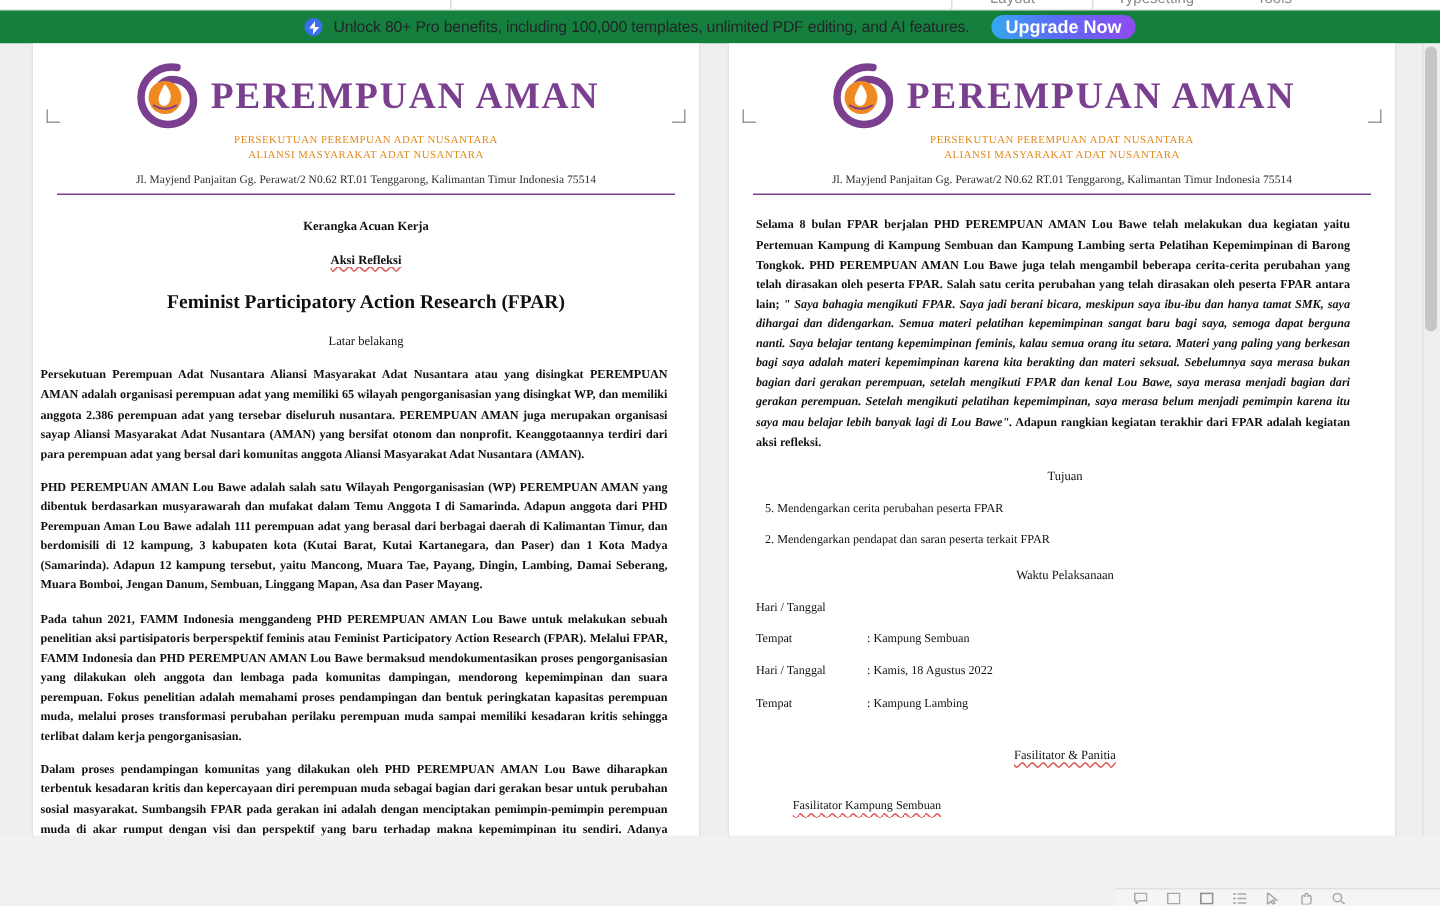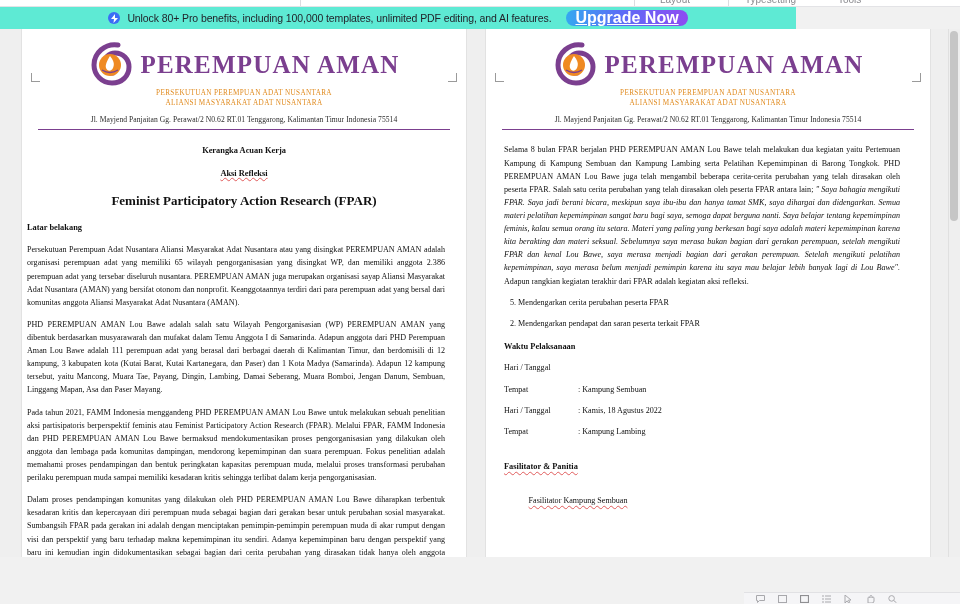--- a/index.html
+++ b/index.html
@@ -21,43 +21,43 @@
   .ribbon-strip .rib-tab {
     position: absolute; top: -6px;
     font-size: 10px; color: #8a8a8f; white-space: nowrap;
   }
   .ribbon-strip .rib-sep {
     position: absolute; top: 0px; width: 1px; height: 7px; background: #dcdce0;
   }
 
   
   .promo {
-    position: absolute; top: 7px; left: 0; width: 796px; height: 22px;
-    background: #5eead4;
+    position: absolute; top: 7px; left: 0; width: 960px; height: 22px;
+    background: #15803d;
     display: flex; align-items: center; justify-content: center;
     gap: 7px;
   }
   .promo-icon {
     width: 12px; height: 12px; border-radius: 50%;
     background: #3b6ef5;
     display: inline-flex; align-items: center; justify-content: center;
     color: #fff; font-size: 9px; line-height: 1;
     flex: 0 0 auto;
   }
   .promo-text {
     font-size: 10.5px; color: #22242b; letter-spacing: -0.1px;
   }
   .promo-btn {
     margin-left: 8px;
     height: 16px; padding: 0 9px;
     border-radius: 8px;
     background: linear-gradient(90deg, #35a8f0 0%, #5b6cf6 45%, #8e4bf2 100%);
-    color: #fff; font-size: 16px; font-weight: bold;
+    color: #fff; font-size: 12px; font-weight: bold;
     display: inline-flex; align-items: center;
-    border: none; cursor: pointer; text-decoration: underline;
+    border: none; cursor: pointer;
   }
 
   
   .canvas {
     position: absolute; top: 29px; left: 0; width: 960px; height: 528px;
     background: #efefef;
     overflow: hidden;
   }
   .scrollbar-track {
     position: absolute; top: 0; right: 0; width: 12px; height: 575px;
@@ -153,25 +153,25 @@
     text-align: center; font-weight: bold; font-size: 8.4px;
     margin: 9px 0 0 0;
   }
   .ttl2 .sq { text-decoration: underline; text-decoration-color: #e05c5c;
               text-decoration-style: wavy; text-underline-offset: 1px; }
   .ttl3 {
     text-align: center; font-weight: bold; font-size: 13px;
     margin: 9px 0 0 0;
   }
   .hd {
-    font-weight: bold; font-size: 8.4px; margin: 10px 0 0 0; text-align: left;
+    font-weight: normal; font-size: 8.4px; margin: 10px 0 0 0; text-align: center;
   }
   .hd.sq { text-decoration: underline; text-decoration-color: #e05c5c;
            text-decoration-style: wavy; text-underline-offset: 2px; }
-  p.par { margin: 9px 16px 0 0; }
+  p.par { margin: 9px 16px 0 0; font-weight: bold; }
   .ital { font-style: italic; }
   .list-item { margin: 8px 0 0 0; text-align: left; padding-left: 6px; }
 
   
   .defrow { display: flex; margin-top: 8px; text-align: left; }
   .defrow .k { width: 74px; flex: 0 0 74px; }
   .defrow .v { flex: 1 1 auto; }
   .defrow2 { display: flex; margin-top: 20px; text-align: center; flex-direction: column; }
   .defrow2 .k { width: 148px; flex: 0 0 148px; }
   .defrow2 .v { flex: 1 1 auto; }
@@ -273,20 +273,21 @@
       </div>
       <div class="org-sub1">PERSEKUTUAN PEREMPUAN ADAT NUSANTARA</div>
       <div class="org-sub2">ALIANSI MASYARAKAT ADAT NUSANTARA</div>
       <div class="org-addr">Jl. Mayjend Panjaitan Gg. Perawat/2 N0.62 RT.01 Tenggarong, Kalimantan Timur Indonesia 75514</div>
       <hr class="lh-rule">
     </div>
 
     <div class="doc-body">
       <p class="par" style="margin-top:13px;"><span>Selama 8 bulan FPAR berjalan PHD PEREMPUAN AMAN Lou Bawe telah melakukan dua kegiatan yaitu Pertemuan Kampung di Kampung Sembuan dan Kampung Lambing serta Pelatihan Kepemimpinan  di Barong Tongkok. PHD PEREMPUAN AMAN Lou Bawe juga telah mengambil beberapa cerita-cerita perubahan yang telah dirasakan oleh peserta FPAR. Salah satu cerita perubahan yang telah dirasakan oleh peserta FPAR antara lain; </span><span class="ital">" Saya bahagia mengikuti FPAR. Saya jadi berani bicara, meskipun saya ibu-ibu dan hanya tamat SMK, saya dihargai dan didengarkan. Semua materi pelatihan kepemimpinan sangat baru bagi saya, semoga dapat berguna nanti. Saya belajar tentang kepemimpinan feminis, kalau semua orang itu setara. Materi yang paling yang berkesan bagi saya adalah materi kepemimpinan karena kita berakting dan materi seksual. Sebelumnya saya merasa bukan bagian dari gerakan perempuan, setelah mengikuti FPAR dan kenal Lou Bawe, saya merasa menjadi bagian dari gerakan perempuan. Setelah mengikuti pelatihan kepemimpinan, saya merasa belum menjadi pemimpin karena itu saya mau belajar lebih banyak lagi di Lou Bawe".</span><span> Adapun rangkian kegiatan terakhir dari FPAR adalah kegiatan aksi refleksi.</span></p>
 
+      <div class="hd">Tujuan</div>
       <div class="list-item">5. Mendengarkan cerita  perubahan peserta FPAR</div>
       <div class="list-item">2. Mendengarkan pendapat dan saran peserta terkait FPAR</div>
 
       <div class="hd">Waktu Pelaksanaan</div>
       <div class="defrow">
         <span class="k">Hari / Tanggal</span>
       </div>
       <div class="defrow">
         <span class="k">Tempat</span>
         <span class="v">: Kampung Sembuan</span>

